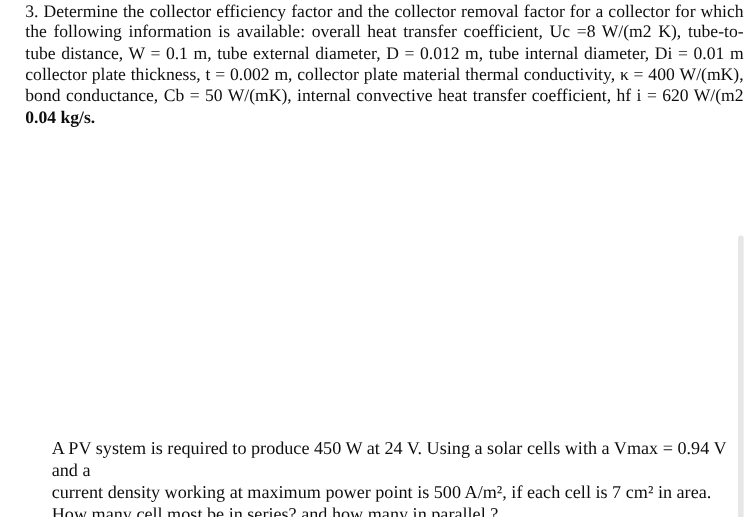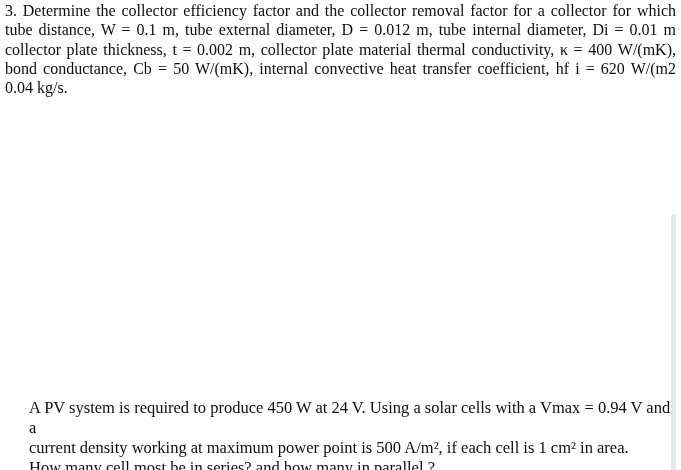--- a/index.html
+++ b/index.html
@@ -14,36 +14,37 @@
     overflow: hidden;
   }
   .page {
     position: relative;
     width: 681px;
     height: 470px;
     background: #ffffff;
   }
   .para {
     position: absolute;
-    left: 5px;
+    left: 23px;
     right: 5px;
     color: #0d0d0d;
   }
   .p1 {
     top: 1px;
     font-size: 16px;
   }
   .p1 .line {
     line-height: 19.35px;
     text-align: justify;
     text-align-last: justify;
   }
   .p1 .line:last-child {
     text-align: left;
     text-align-last: left;
+    font-weight: bold;
   }
   .p2 {
     top: 398px;
     right: 4px;
     font-size: 16.5px;
   }
   .p2 .line {
     line-height: 20px;
     text-align: left;
     margin-left: 24px;
@@ -58,27 +59,28 @@
     border-radius: 3px 3px 0 0;
   }
 </style>
 </head>
 <body>
 
 <div class="page">
 
   <div class="para p1">
       <div class="line">3. Determine the collector efficiency factor and the collector removal factor for a collector for which</div>
+      <div class="line">the following information is available: overall heat transfer coefficient, Uc =8 W/(m2 K), tube-to-</div>
       <div class="line">tube distance, W = 0.1 m, tube external diameter, D = 0.012 m, tube internal diameter, Di = 0.01 m</div>
       <div class="line">collector plate thickness, t = 0.002 m, collector plate material thermal conductivity, κ = 400 W/(mK),</div>
       <div class="line">bond conductance, Cb = 50 W/(mK), internal convective heat transfer coefficient, hf i = 620 W/(m2</div>
       <div class="line">0.04 kg/s.</div>
     </div>
 
   <div class="para p2">
       <div class="line">A PV system is required to produce 450 W at 24 V. Using a solar cells with a Vmax = 0.94 V and a</div>
-      <div class="line">current density working at maximum power point is 500 A/m², if each cell is 1 cm² in area.</div>
+      <div class="line">current density working at maximum power point is 500 A/m², if each cell is 7 cm² in area.</div>
       <div class="line">How many cell most be in series? and how many in parallel.?</div>
     </div>
 
   <div class="scroll-thumb"></div>
 
 </div>
 
 </body></html>

